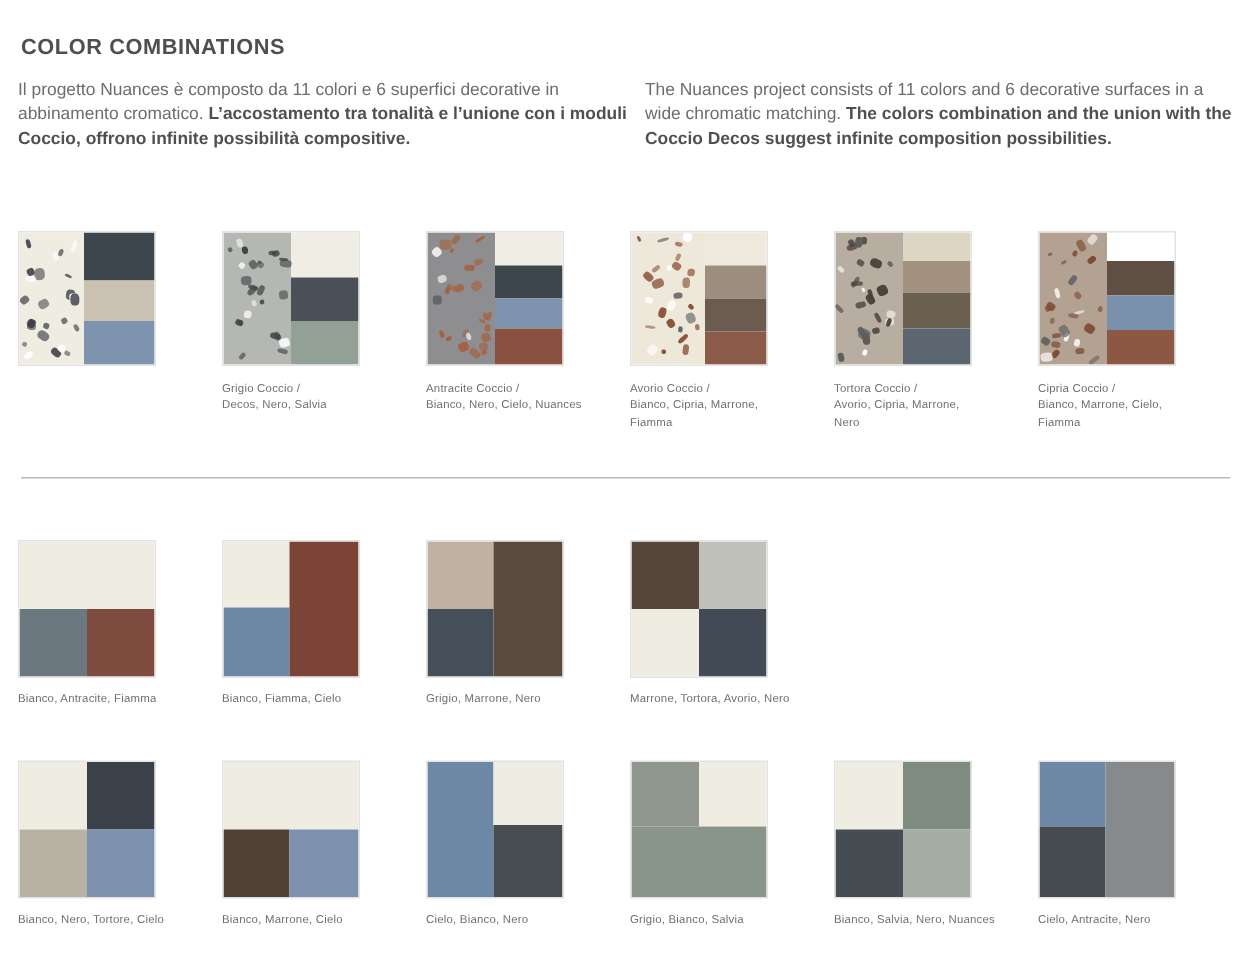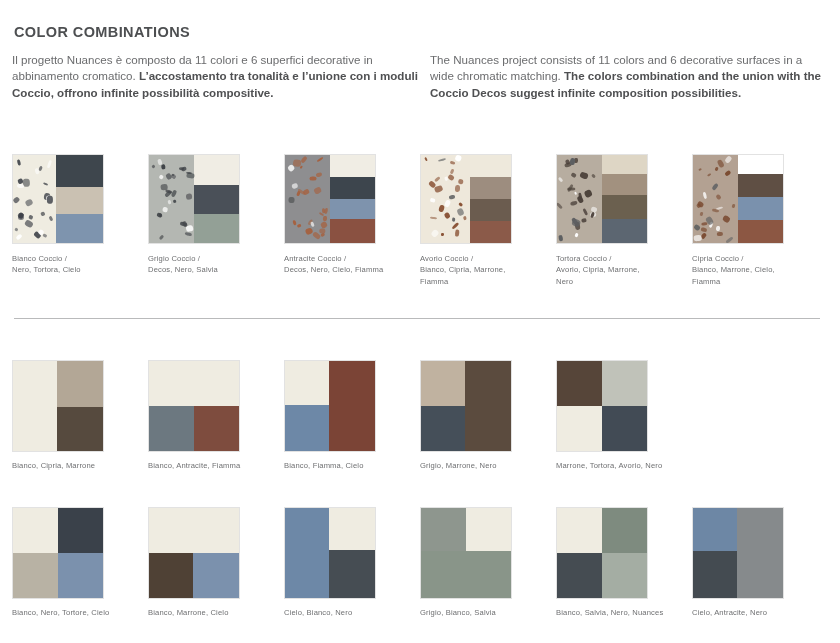--- a/index.html
+++ b/index.html
@@ -161,22 +161,20 @@
             <span class="fleck" style="width: 6.23693px; height: 4.99258px; left: 11.997%; top: 67.9155%; transform: rotate(6deg); background: rgb(62, 66, 73); opacity: 0.61;"></span>
             <span class="fleck" style="width: 3.62463px; height: 2.63972px; left: 68.7015%; top: 89.5156%; transform: rotate(24deg); background: rgb(62, 66, 73); opacity: 0.55;"></span>
             <span class="fleck" style="width: 5.99385px; height: 7.80429px; left: 30.3707%; top: 73.719%; transform: rotate(123deg); background: rgb(62, 66, 73); opacity: 0.66;"></span>
           </div>
           <div class="col" style="width: 52%;">
             <div class="band" style="height: 36%; background: rgb(62, 70, 77);"></div>
             <div class="band" style="height: 31%; background: rgb(202, 193, 178);"></div>
             <div class="band" style="height: 33%; background: rgb(126, 148, 174);"></div>
           </div>
         </div>
-        <div class="caption">Bianco Coccio /
-Nero, Tortora, Cielo</div>
       </div>
       <div class="cell">
         <div class="swatch">
           <div class="col terrazzo" style="width: 50%; background: rgb(180, 183, 178);">
             <span class="fleck" style="width: 3.31747px; height: 4.90238px; left: 24.9321%; top: 90.4694%; transform: rotate(42deg); background: rgb(93, 95, 97); opacity: 0.84;"></span>
             <span class="fleck" style="width: 3.16002px; height: 6.52535px; left: 84.6413%; top: 86.9112%; transform: rotate(103deg); background: rgb(63, 67, 71); opacity: 0.63;"></span>
             <span class="fleck" style="width: 3.5692px; height: 4.5838px; left: 50.6905%; top: 21.1573%; transform: rotate(131deg); background: rgb(93, 95, 97); opacity: 0.71;"></span>
             <span class="fleck" style="width: 3.21343px; height: 2.85881px; left: 53.6923%; top: 51.1522%; transform: rotate(160deg); background: rgb(63, 67, 71); opacity: 0.88;"></span>
             <span class="fleck" style="width: 5.6256px; height: 6.51496px; left: 83.7334%; top: 79.6942%; transform: rotate(77deg); background: rgb(255, 255, 255); opacity: 0.84;"></span>
             <span class="fleck" style="width: 3.79644px; height: 6.87096px; left: 51.9544%; top: 39.9988%; transform: rotate(26deg); background: rgb(63, 67, 71); opacity: 0.71;"></span>
@@ -241,21 +239,21 @@
             <span class="fleck" style="width: 6.5347px; height: 7.67931px; left: 20.5031%; top: 4.46021%; transform: rotate(97deg); background: rgb(166, 96, 61); opacity: 0.58;"></span>
           </div>
           <div class="col" style="width: 50%;">
             <div class="band" style="height: 25%; background: rgb(240, 237, 228);"></div>
             <div class="band" style="height: 25%; background: rgb(61, 69, 77);"></div>
             <div class="band" style="height: 23%; background: rgb(126, 147, 173);"></div>
             <div class="band" style="height: 27%; background: rgb(138, 81, 65);"></div>
           </div>
         </div>
         <div class="caption">Antracite Coccio /
-Decos, Nero, Cielo, Fiamma</div>
+Bianco, Nero, Cielo, Nuances</div>
       </div>
       <div class="cell">
         <div class="swatch">
           <div class="col terrazzo" style="width: 54%; background: rgb(238, 232, 219);">
             <span class="fleck" style="width: 6.23372px; height: 5.26802px; left: 56.0836%; top: 23.1371%; transform: rotate(36deg); background: rgb(138, 83, 54); opacity: 0.76;"></span>
             <span class="fleck" style="width: 5.4188px; height: 7.03778px; left: 70.6933%; top: 34.4552%; transform: rotate(2deg); background: rgb(138, 83, 54); opacity: 0.66;"></span>
             <span class="fleck" style="width: 2.74217px; height: 2.91424px; left: 40.2765%; top: 88.4304%; transform: rotate(1deg); background: rgb(138, 83, 54); opacity: 0.99;"></span>
             <span class="fleck" style="width: 6.13844px; height: 6.47805px; left: 70.6133%; top: 0.566437%; transform: rotate(110deg); background: rgb(255, 255, 255); opacity: 0.99;"></span>
             <span class="fleck" style="width: 6.04685px; height: 5.46902px; left: 47.5672%; top: 65.7624%; transform: rotate(60deg); background: rgb(138, 83, 54); opacity: 0.98;"></span>
             <span class="fleck" style="width: 5.11014px; height: 5.41435px; left: 75.7565%; top: 27.6095%; transform: rotate(98deg); background: rgb(138, 83, 54); opacity: 0.7;"></span>
@@ -372,32 +370,20 @@
         <div class="caption">Cipria Coccio /
 Bianco, Marrone, Cielo,
 Fiamma</div>
       </div>
     </div>
 
   <div class="divider"></div>
 
   <div class="row row-2" id="row-1">
       <div class="cell">
-        <div class="swatch">
-          <div class="col" style="width: 49%;">
-            <div class="band" style="height: 100%; background: rgb(239, 236, 225);"></div>
-          </div>
-          <div class="col" style="width: 51%;">
-            <div class="band" style="height: 51%; background: rgb(179, 167, 150);"></div>
-            <div class="band" style="height: 49%; background: rgb(86, 74, 62);"></div>
-          </div>
-        </div>
-        <div class="caption">Bianco, Cipria, Marrone</div>
-      </div>
-      <div class="cell">
         <div class="swatch" style="flex-direction: column;">
           <div style="display: flex; width: 100%; height: 50%;">
             <div style="width: 100%; height: 100%; background: rgb(239, 236, 225);"></div>
           </div>
           <div style="display: flex; width: 100%; height: 50%;">
             <div style="width: 50%; height: 100%; background: rgb(108, 120, 128);"></div>
             <div style="width: 50%; height: 100%; background: rgb(126, 76, 62);"></div>
           </div>
         </div>
         <div class="caption">Bianco, Antracite, Fiamma</div>

